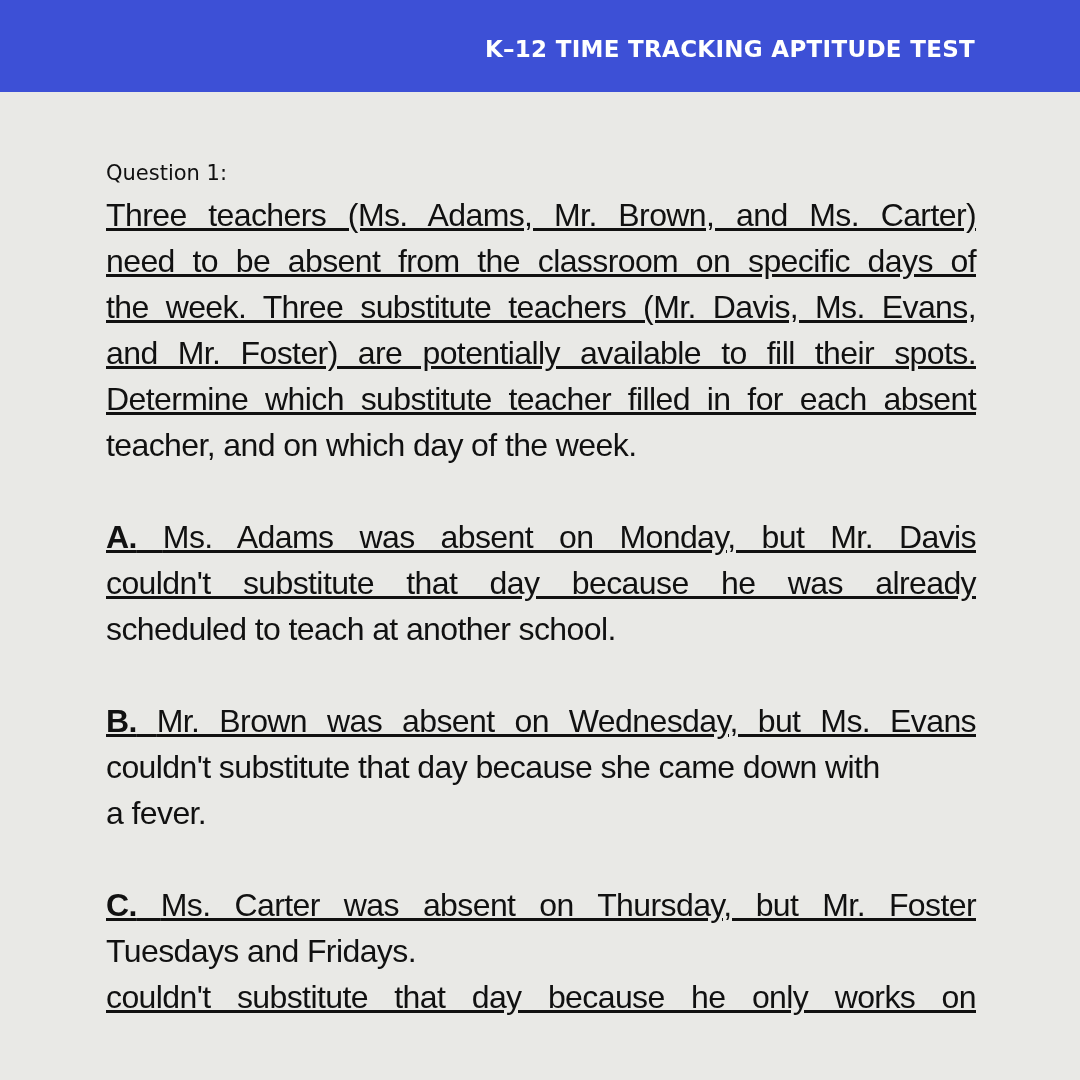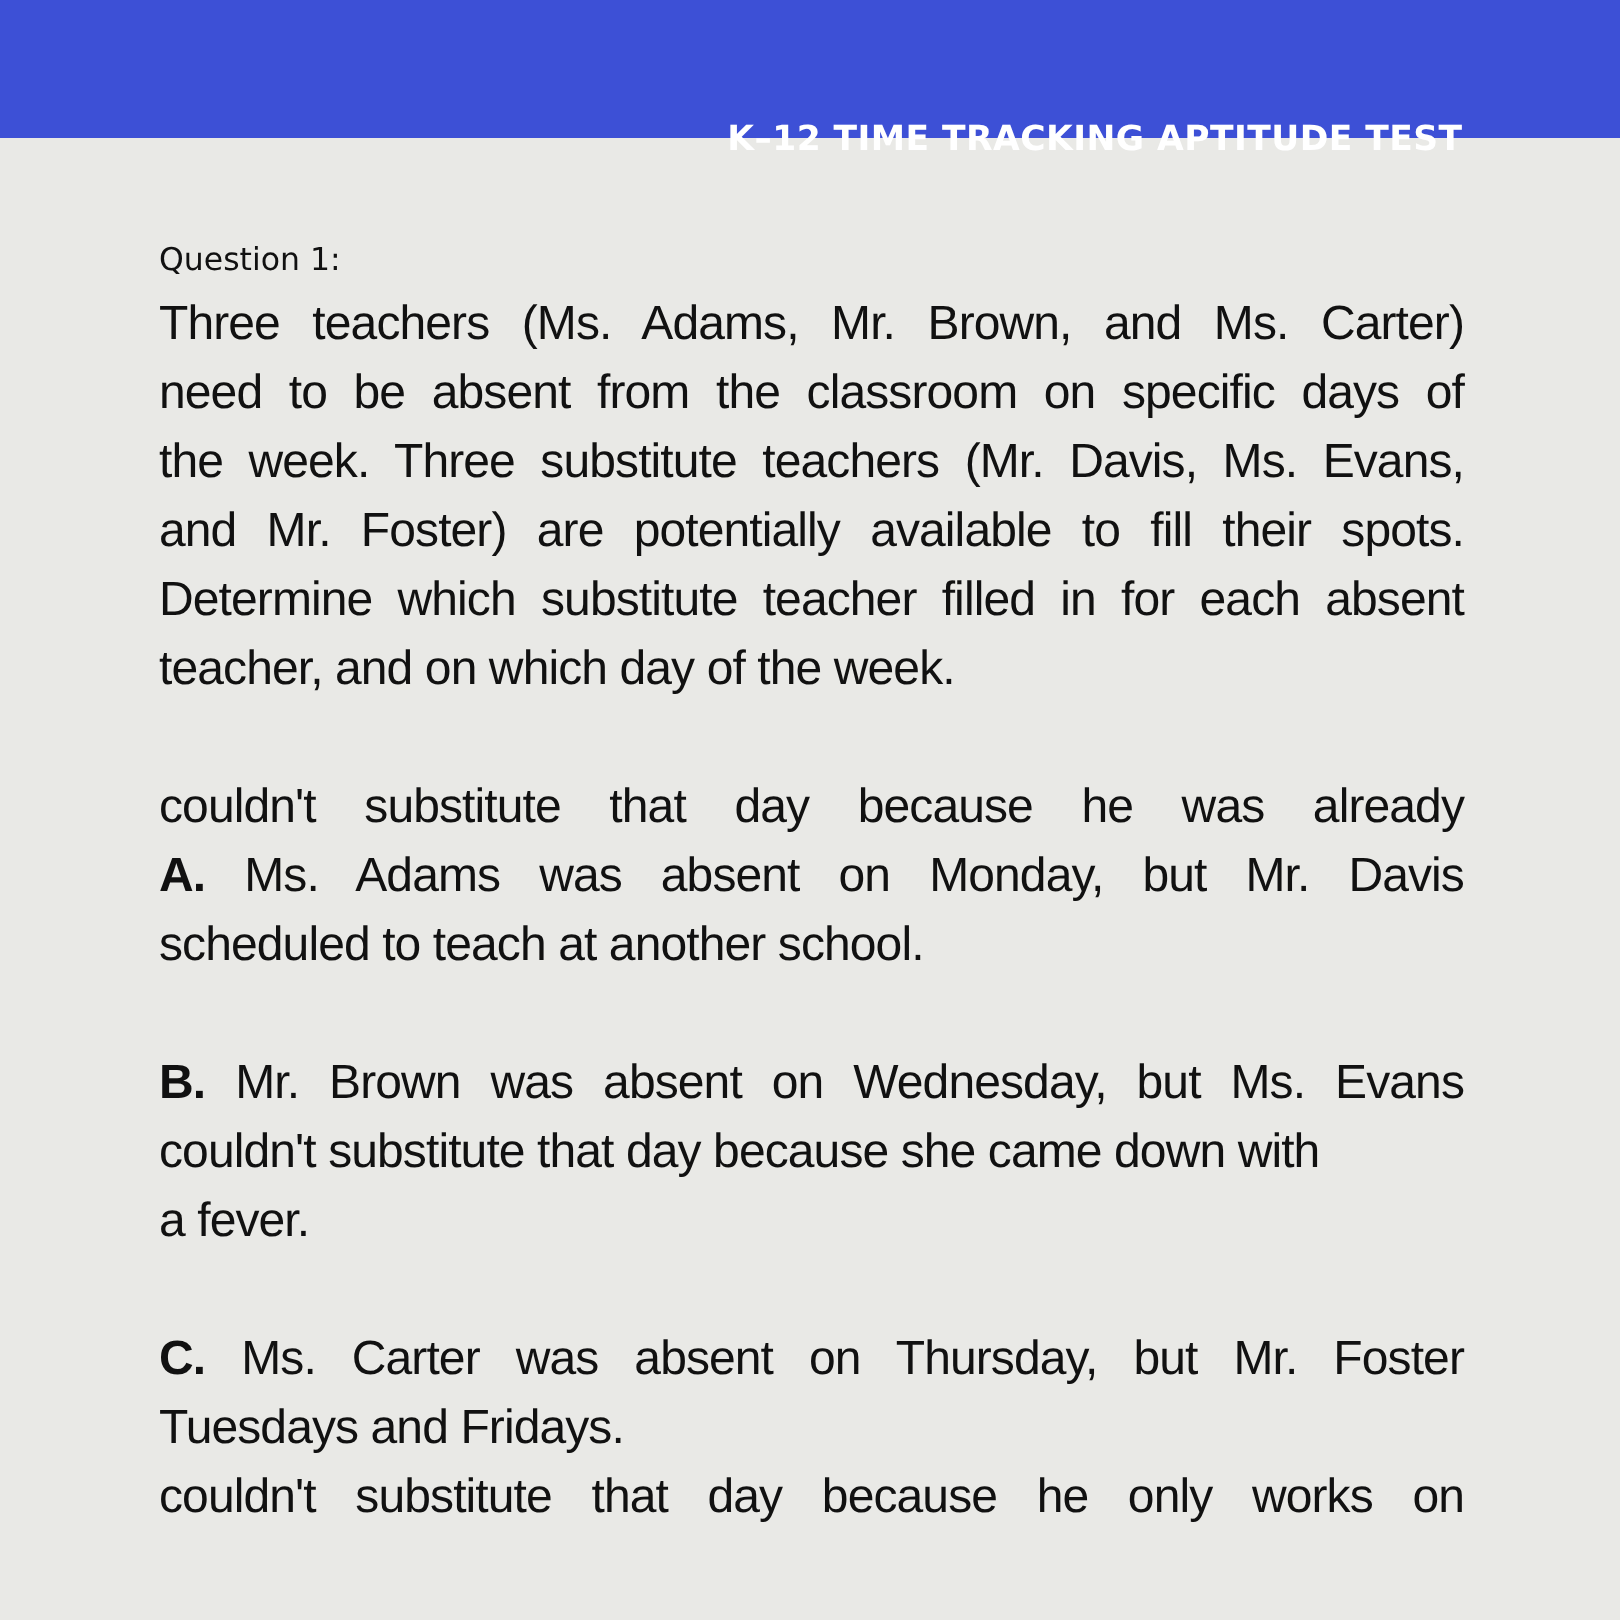--- a/index.html
+++ b/index.html
@@ -1,45 +1,45 @@
 <!DOCTYPE html>
 <html><head>
 <meta charset="utf-8">
 <style>
   html,body{margin:0;padding:0;}
   body{width:1080px;height:1080px;overflow:hidden;background:#e9e9e6;position:relative;
     font-family:"Liberation Sans",sans-serif;color:#111;}
   .header{position:absolute;left:0;top:0;width:1080px;height:92px;background:#3d50d6;}
-  .header-title{position:absolute;right:105px;top:36px;color:#fff;font-weight:bold;font-size:23px;letter-spacing:0.3px;font-family:"DejaVu Sans",sans-serif;margin-top:44px;}
+  .header-title{position:absolute;right:105px;top:36px;color:#fff;font-weight:bold;font-size:23px;letter-spacing:0.3px;font-family:"DejaVu Sans",sans-serif;}
   .content{position:absolute;left:106px;top:154px;width:870px;}
   .qlabel{font-weight:normal;font-size:21px;font-family:"DejaVu Sans",sans-serif;height:38px;line-height:38px;}
   .line{font-size:32px;line-height:46px;height:46px;white-space:nowrap;letter-spacing:-0.6px;}
-  .just{text-align:justify;text-align-last:justify;}
+  .just{text-align:justify;text-align-last:justify;text-decoration:underline;}
   .gap{height:46px;}
   .b{font-weight:bold;}
 </style>
 </head>
 <body>
 
 <div class="header">
   <div class="header-title">K–12 TIME TRACKING APTITUDE TEST</div>
 </div>
 
 <div class="content">
   <div class="qlabel">Question 1:</div>
   <div class="line just">Three teachers (Ms. Adams, Mr. Brown, and Ms. Carter)</div>
   <div class="line just">need to be absent from the classroom on specific days of</div>
   <div class="line just">the week. Three substitute teachers (Mr. Davis, Ms. Evans,</div>
   <div class="line just">and Mr. Foster) are potentially available to fill their spots.</div>
   <div class="line just">Determine which substitute teacher filled in for each absent</div>
   <div class="line">teacher, and on which day of the week.</div>
   <div class="gap"></div>
 
+  <div class="line just"><span class="b">A.</span> <span>Ms. Adams was absent on Monday, but Mr. Davis</span></div>
   <div class="line just">couldn't substitute that day because he was already</div>
-  <div class="line just"><span class="b">A.</span> <span>Ms. Adams was absent on Monday, but Mr. Davis</span></div>
   <div class="line">scheduled to teach at another school.</div>
   <div class="gap"></div>
 
   <div class="line just"><span class="b">B.</span> <span>Mr. Brown was absent on Wednesday, but Ms. Evans</span></div>
   <div class="line">couldn't substitute that day because she came down with</div>
   <div class="line">a fever.</div>
   <div class="gap"></div>
 
   <div class="line just"><span class="b">C.</span> <span>Ms. Carter was absent on Thursday, but Mr. Foster</span></div>
   <div class="line">Tuesdays and Fridays.</div>

